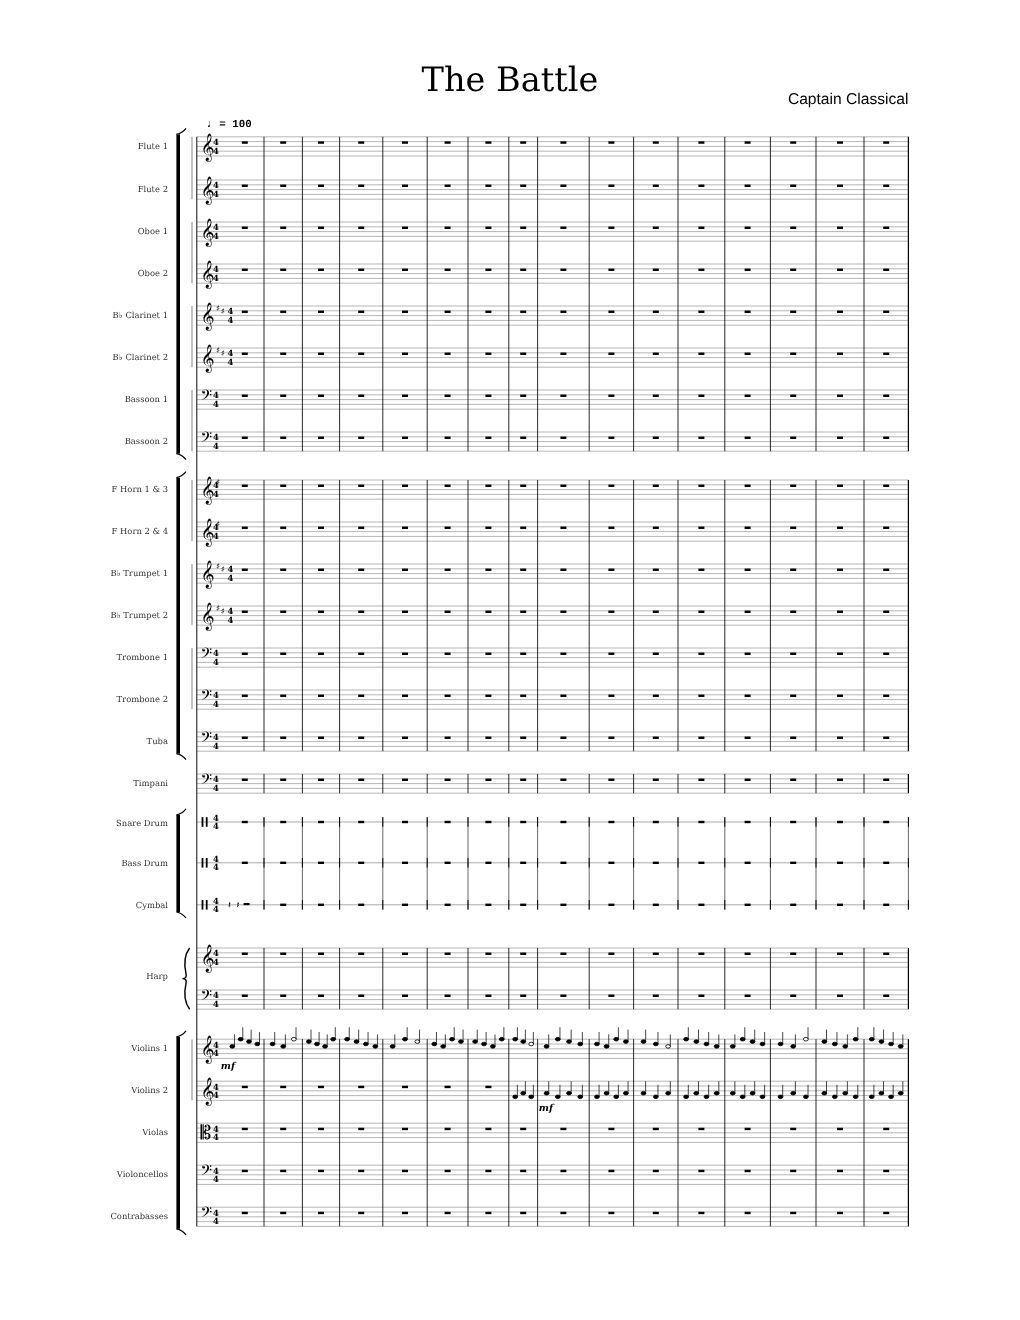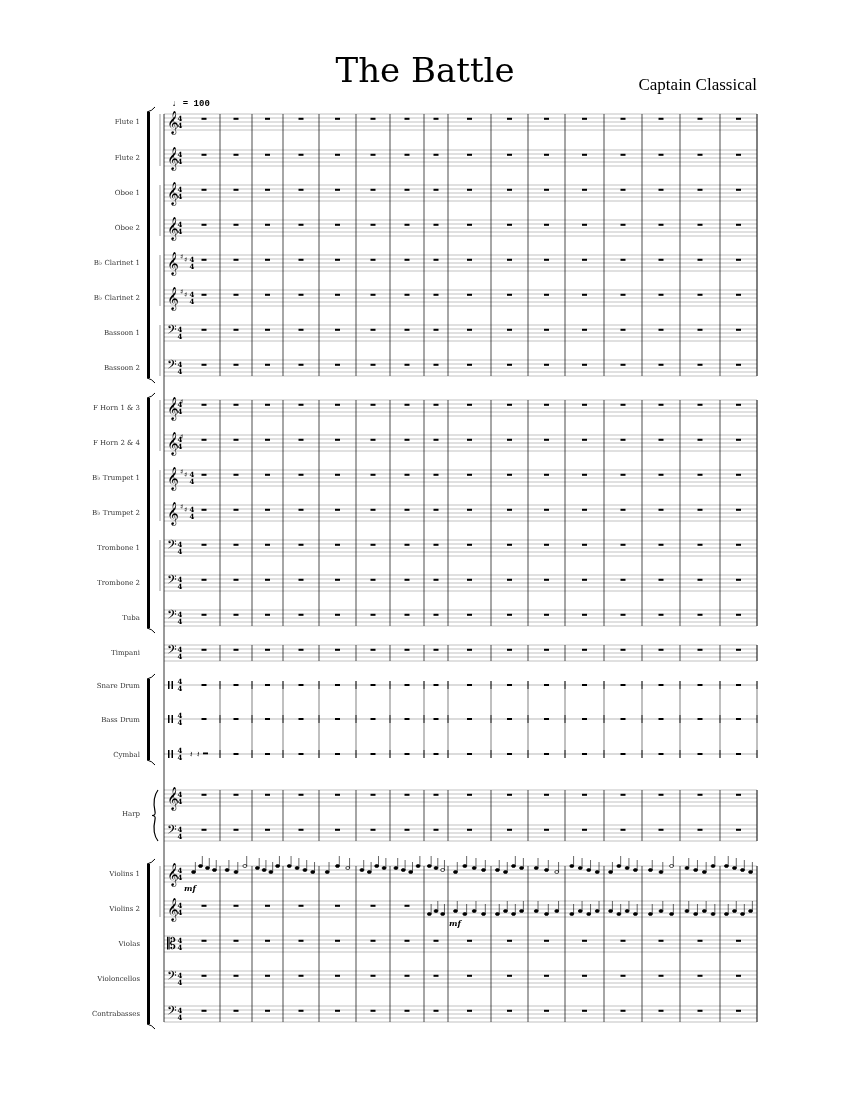--- a/index.html
+++ b/index.html
@@ -1,18 +1,18 @@
 <!DOCTYPE html>
 <html><head>
 <meta charset="utf-8">
 <style>
   html,body{margin:0;padding:0;background:#fff;}
   body{width:850px;height:1100px;position:relative;overflow:hidden;font-family:"DejaVu Serif","Liberation Serif",serif;color:#000;}
-  .title{position:absolute;left:0;width:850px;top:50px;text-align:center;font-size:34px;font-family:"DejaVu Serif","Liberation Serif",serif;}
-  .composer{position:absolute;right:93px;top:75px;font-size:17px;font-family:Liberation Serif, serif;}
+  .title{position:absolute;left:0;width:850px;top:50px;text-align:center;font-size:28px;font-family:"DejaVu Serif","Liberation Serif",serif;}
+  .composer{position:absolute;right:93px;top:75px;font-size:13px;font-family:Liberation Sans, sans-serif;}
   .tempo{position:absolute;left:172px;top:99px;font-size:9px;font-weight:bold;font-family:Liberation Mono, monospace;}
   svg#score{position:absolute;left:0;top:0;}
 </style>
 </head>
 <body>
 
 <div class="title">The Battle</div>
 <div class="composer">Captain Classical</div>
 <div class="tempo">♩ = 100</div>
 

